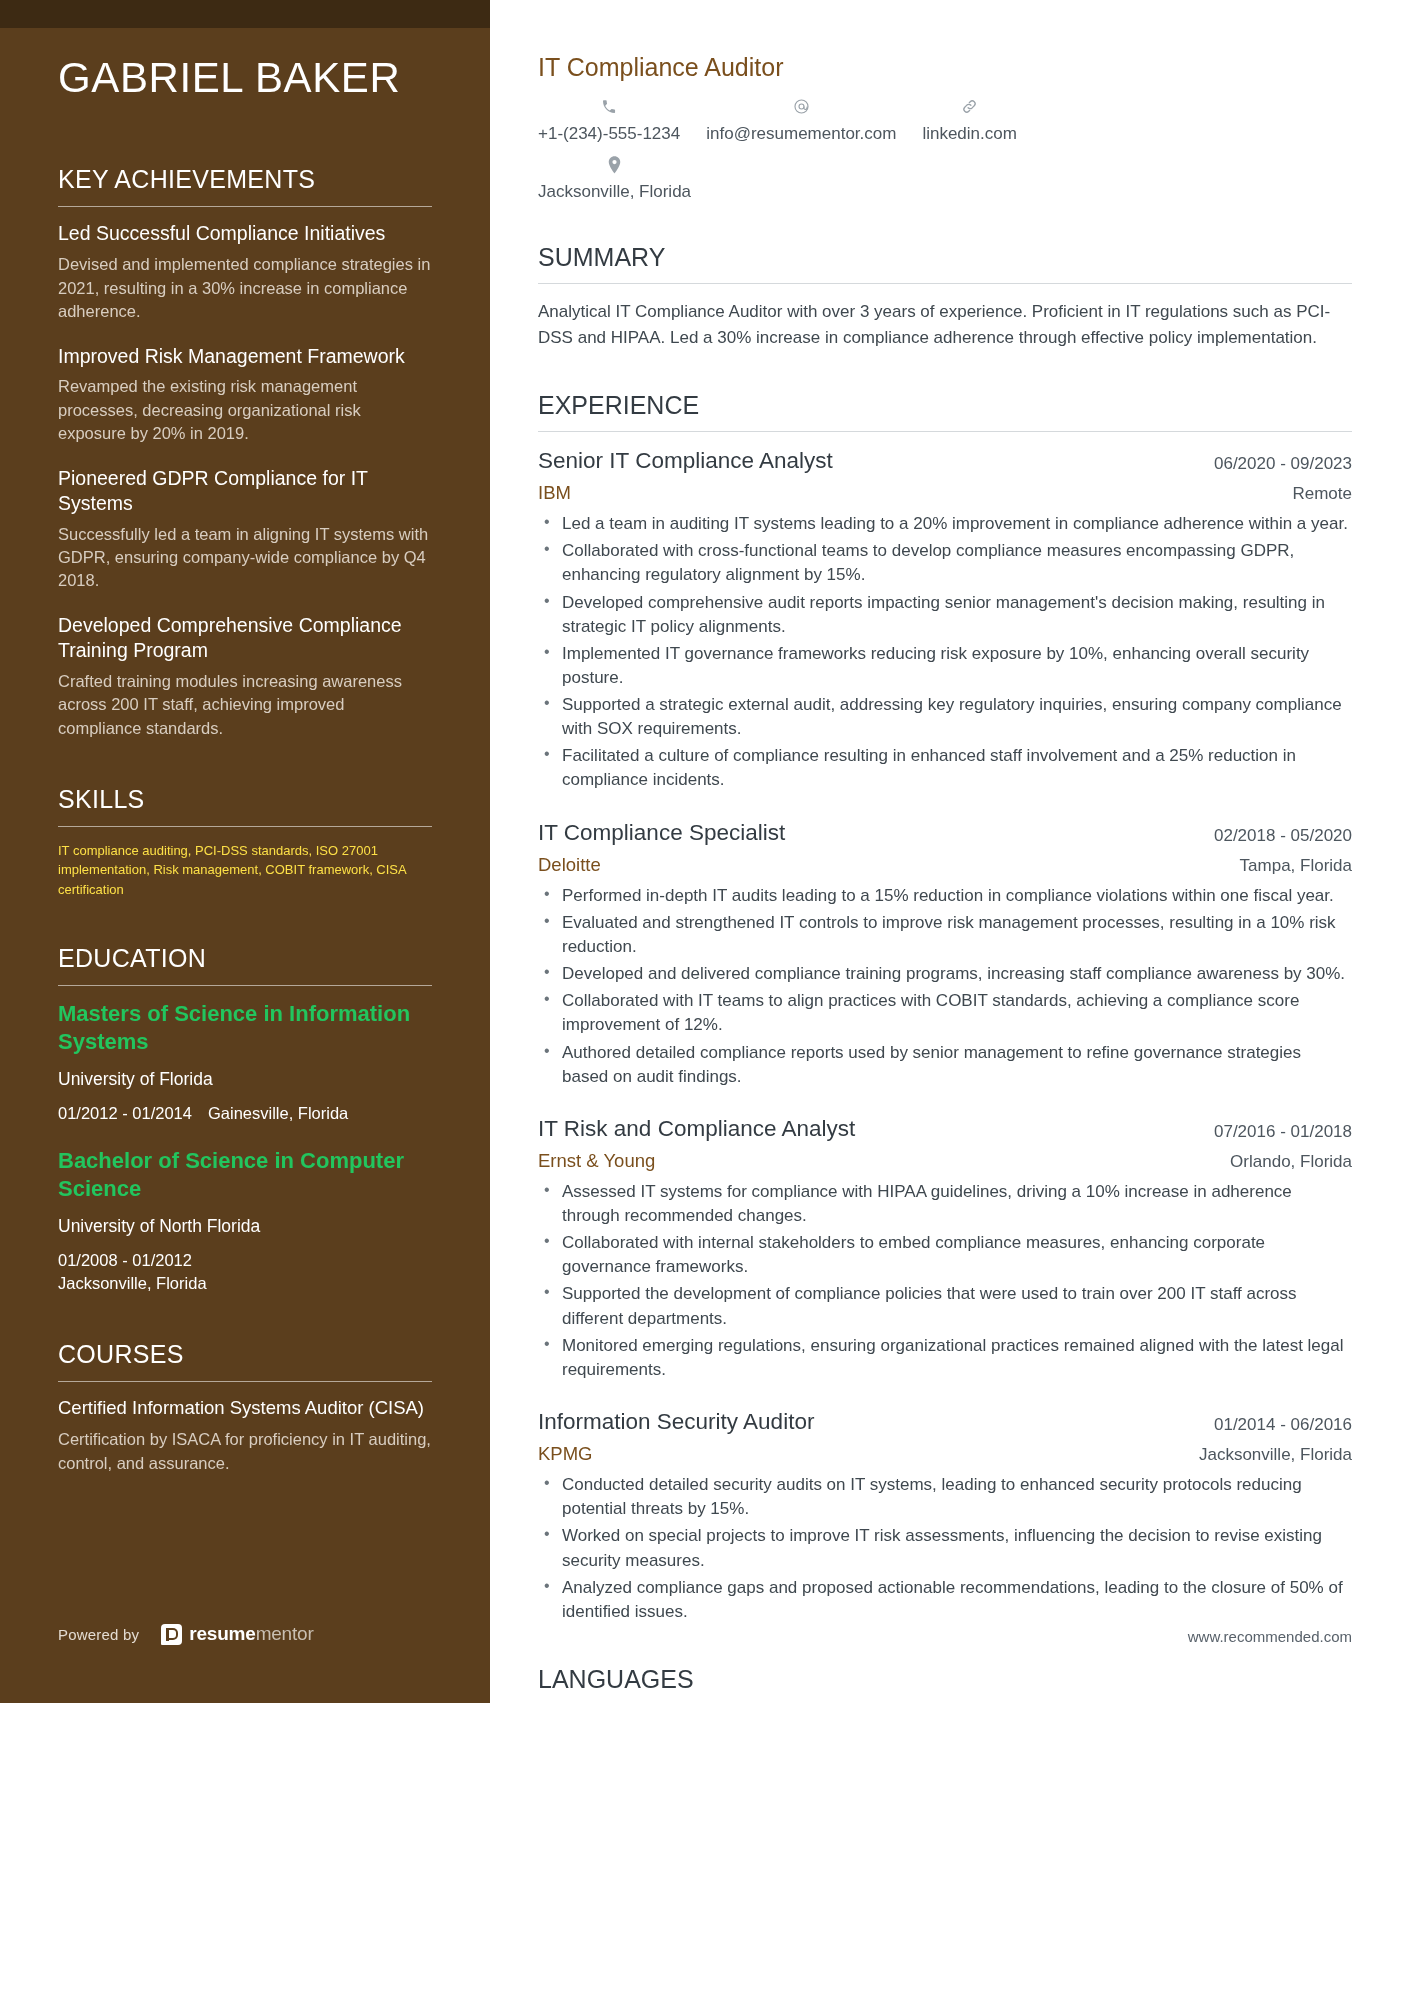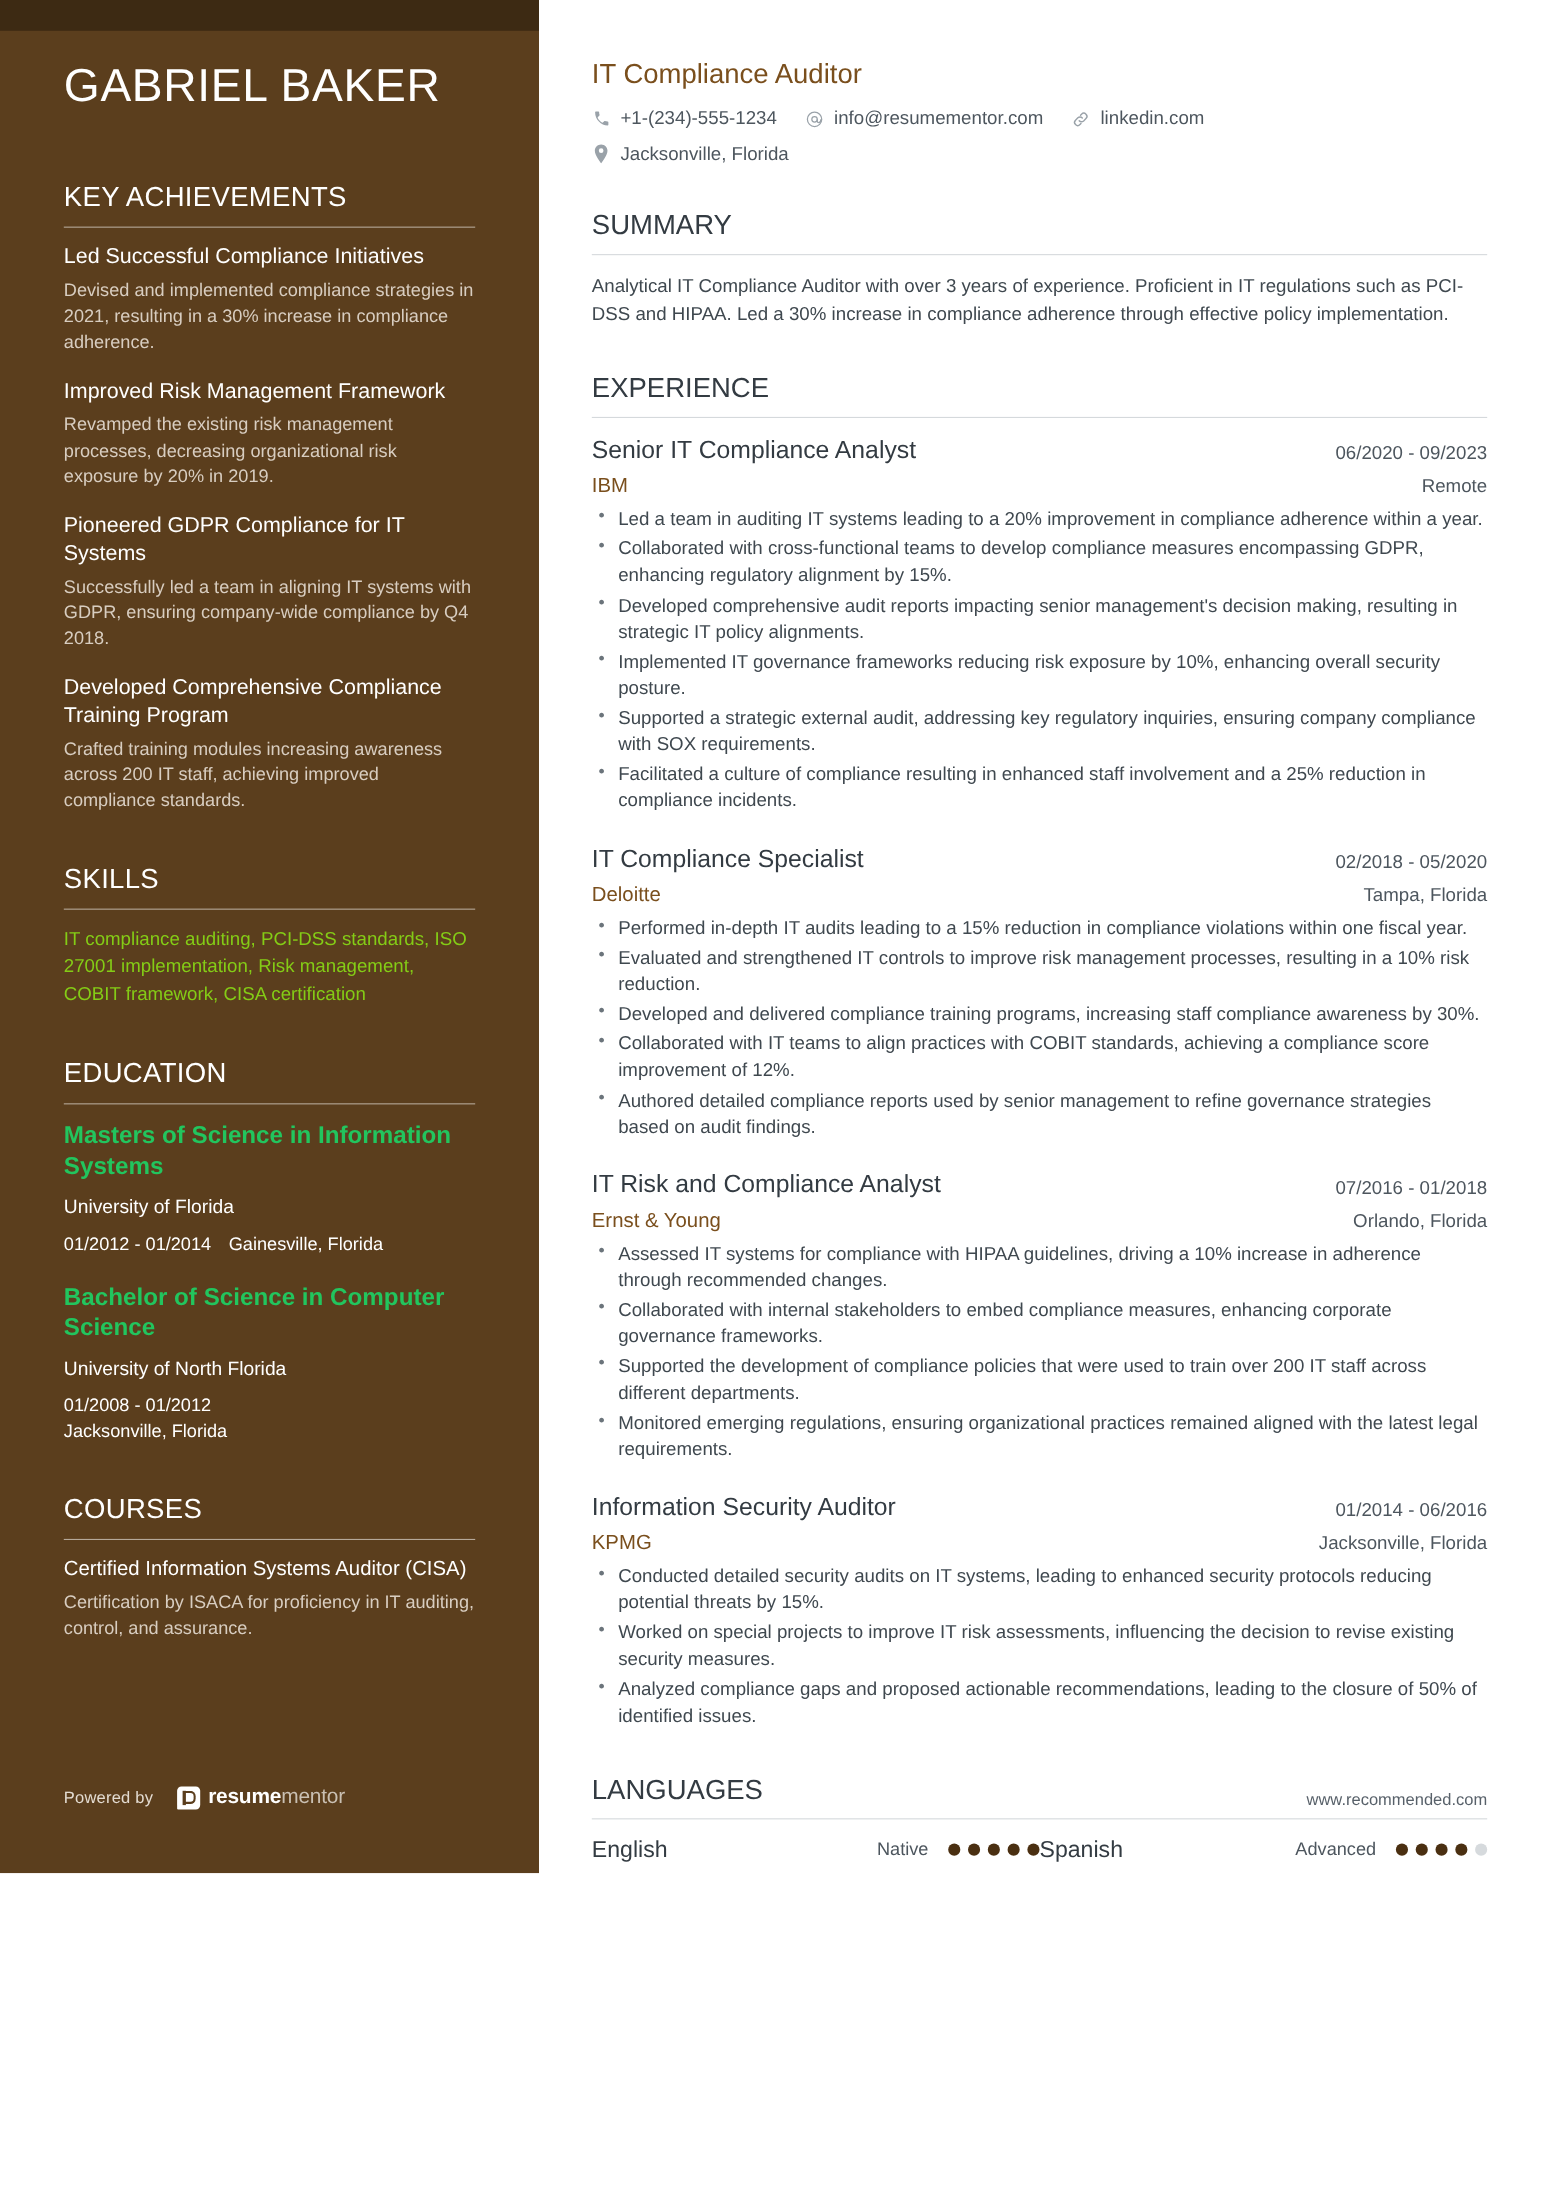--- a/index.html
+++ b/index.html
@@ -69,23 +69,23 @@
     line-height: 1.28;
     margin-bottom: 7px;
   }
   .ach-desc {
     font-size: 16.5px;
     line-height: 1.42;
     color: #d8cdc0;
   }
 
   .skills-text {
-    font-size: 17px;
+    font-size: 13px;
     line-height: 1.48;
-    color: #84cc16;
+    color: #fde047;
   }
 
   .edu { margin-bottom: 22px; }
   .edu:last-child { margin-bottom: 0; }
   .edu-degree {
     font-size: 22px;
     font-weight: 700;
     color: #22c55e;
     line-height: 1.28;
     margin-bottom: 12px;
@@ -182,20 +182,21 @@
     column-gap: 26px;
     row-gap: 6px;
     font-size: 17px;
     color: #4d565e;
   }
   .contact-item {
     display: flex;
     align-items: center;
     gap: 9px;
     white-space: nowrap;
+    flex-direction: column;
   }
   .contact-item .ico {
     width: 17px; height: 17px;
     display: inline-flex;
     align-items: center;
     justify-content: center;
     flex: none;
   }
   .contact-item .ico svg { display: block; }
   .contact-row .break { flex-basis: 100%; height: 0; }

